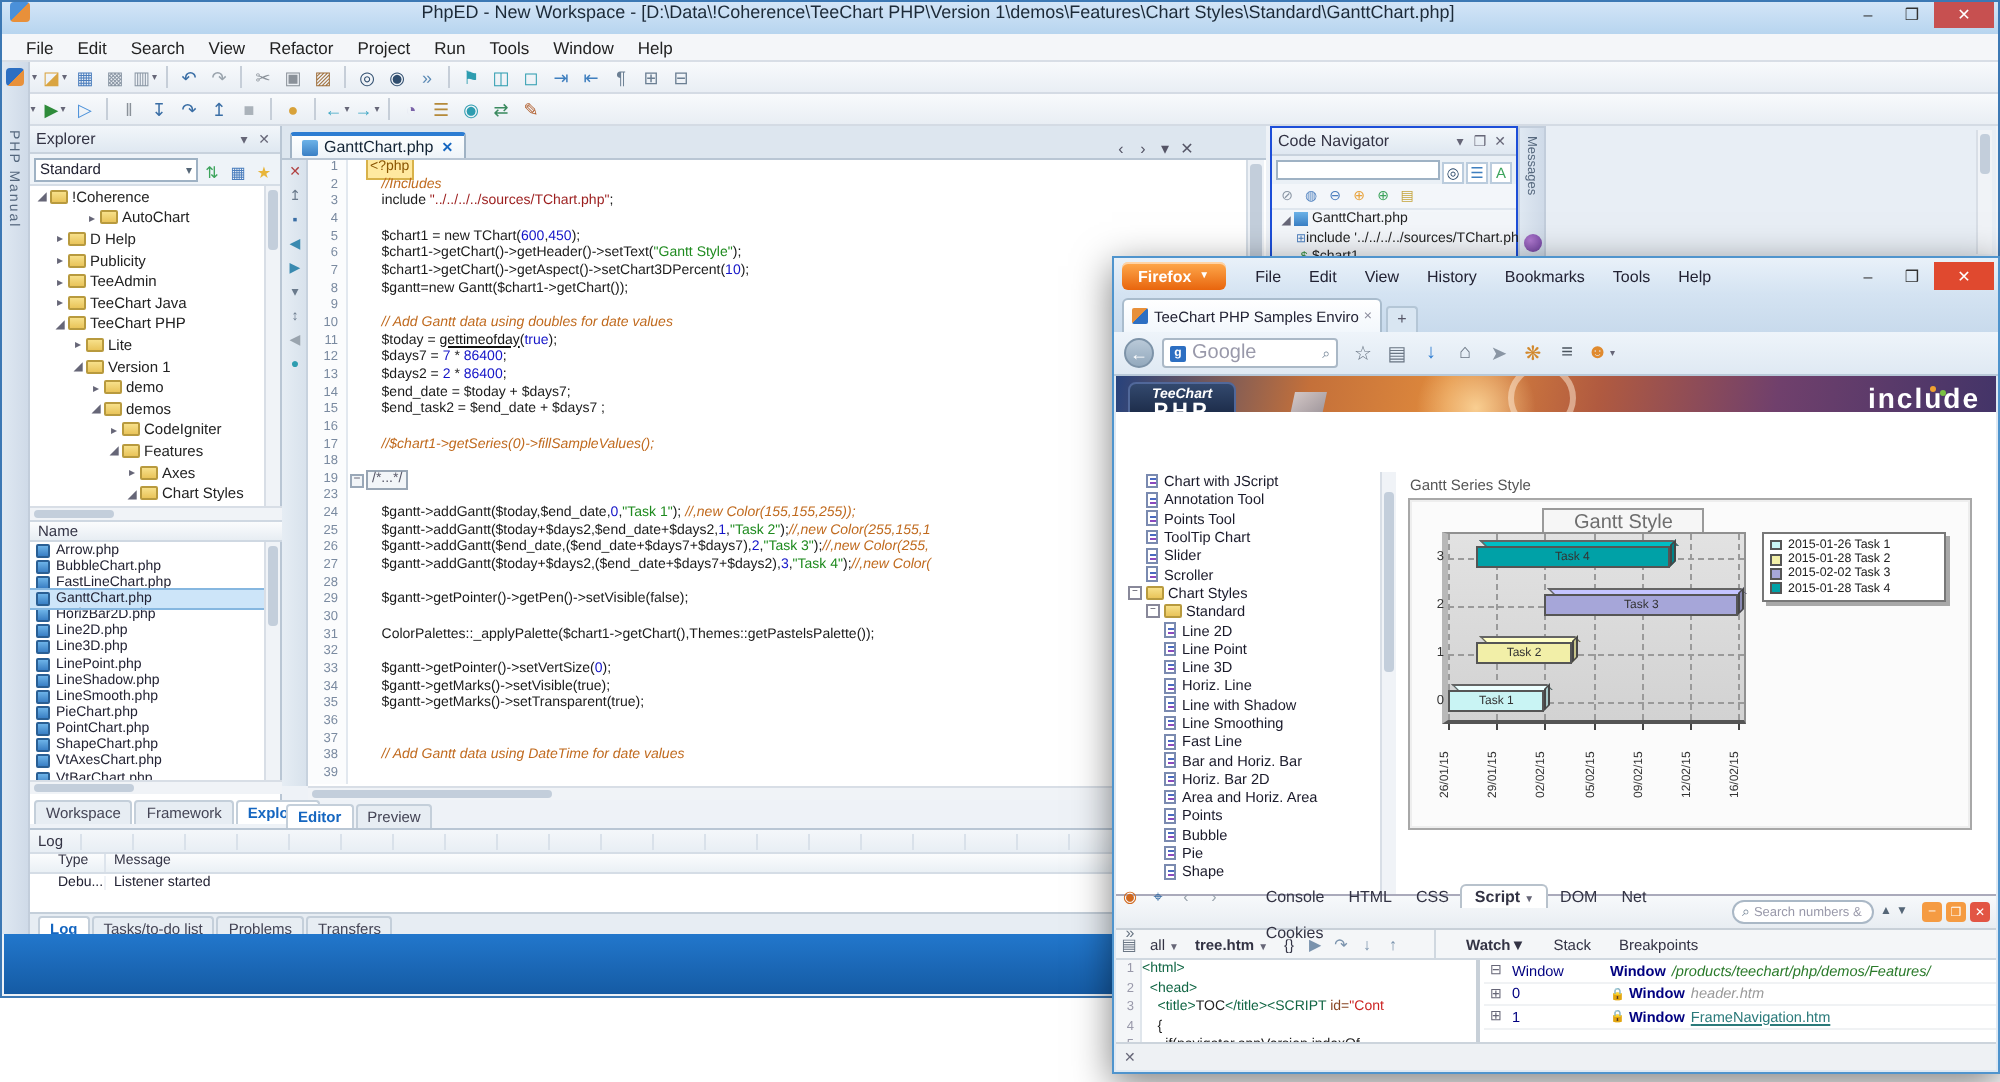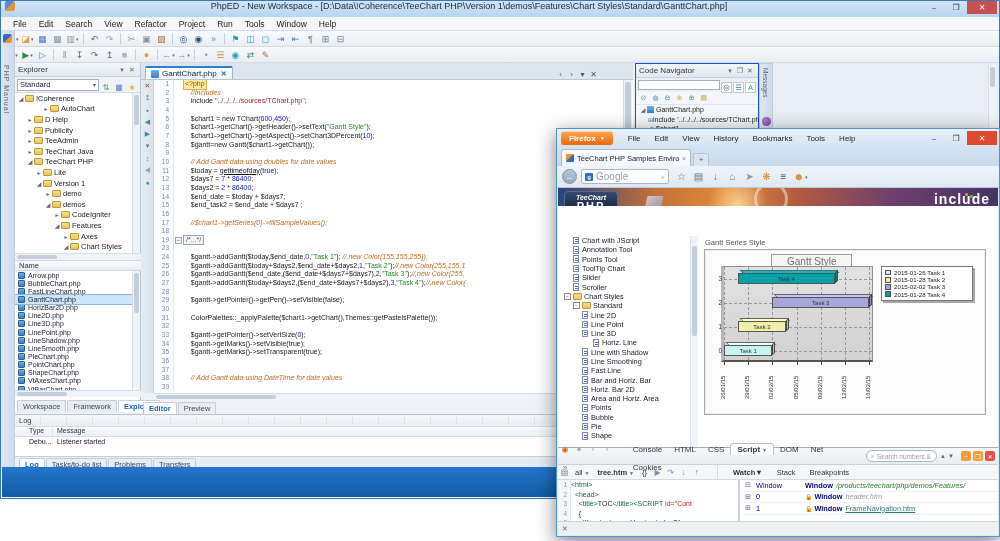--- a/index.html
+++ b/index.html
@@ -723,21 +723,21 @@
           <span class="slabel">Line 2D</span>
         </div>
         <div class="srow" style="padding-left: 24px;">
           <span class="pg"></span>
           <span class="slabel">Line Point</span>
         </div>
         <div class="srow" style="padding-left: 24px;">
           <span class="pg"></span>
           <span class="slabel">Line 3D</span>
         </div>
-        <div class="srow" style="padding-left: 35px; text-align: right;">
+        <div class="srow" style="padding-left: 24px; text-align: right;">
           <span class="pg"></span>
           <span class="slabel">Horiz. Line</span>
         </div>
         <div class="srow" style="padding-left: 24px;">
           <span class="pg"></span>
           <span class="slabel">Line with Shadow</span>
         </div>
         <div class="srow" style="padding-left: 24px;">
           <span class="pg"></span>
           <span class="slabel">Line Smoothing</span>

